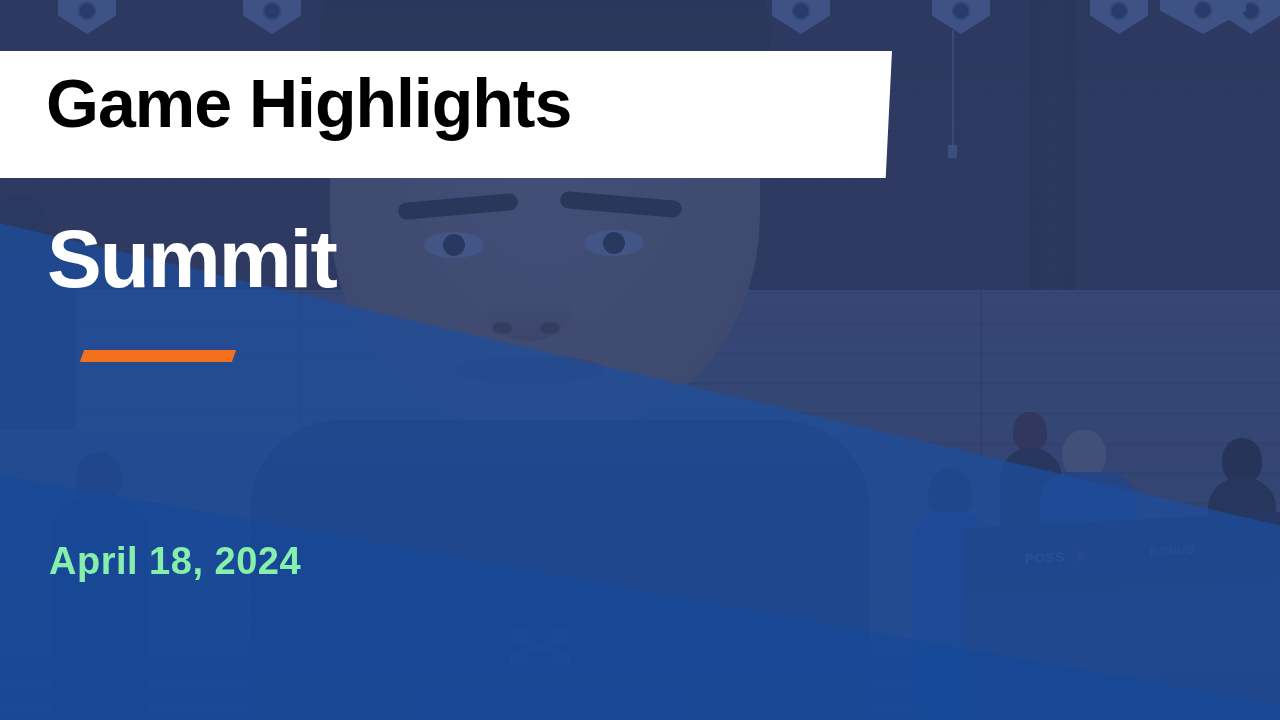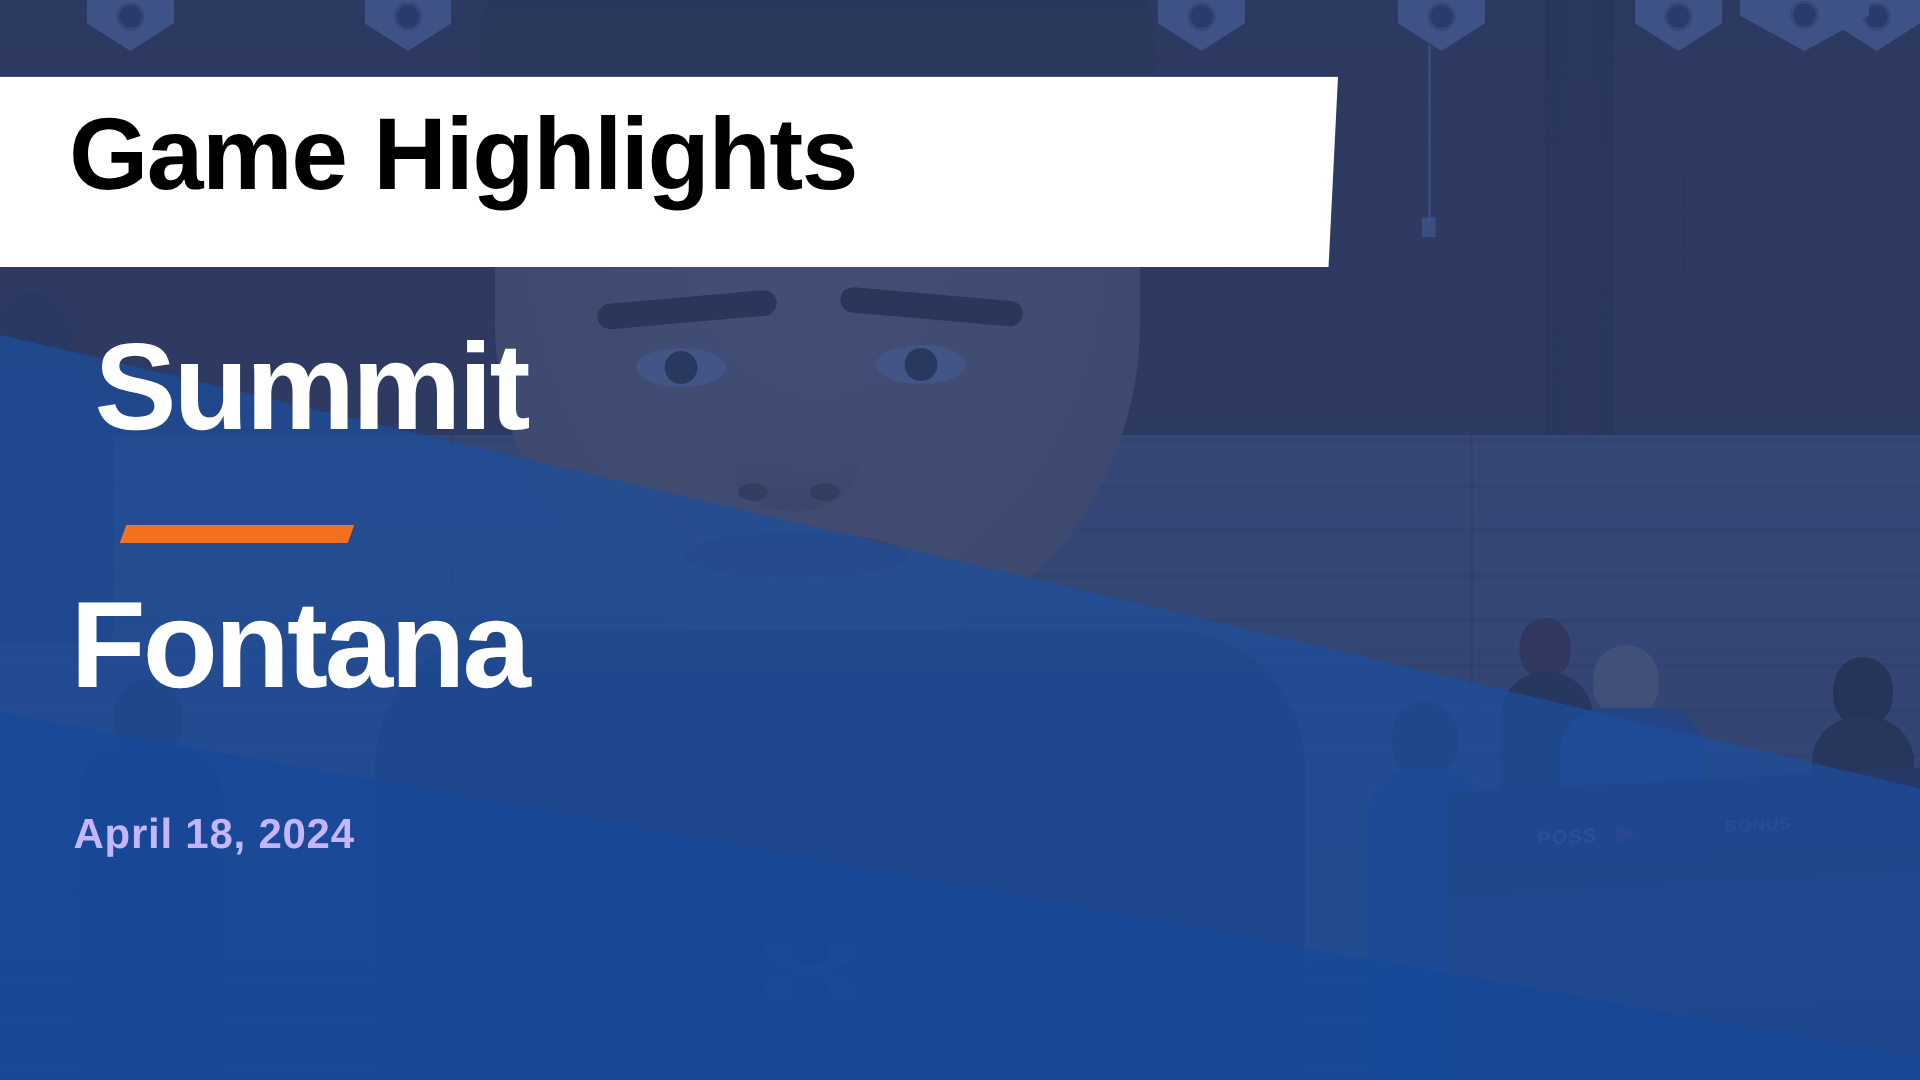--- a/index.html
+++ b/index.html
@@ -180,38 +180,37 @@
     font-weight:bold;color:#000000;
     letter-spacing:-1px;
   }
 
   
   .team-top{
     position:absolute;left:47px;top:218px;
     font-size:82px;line-height:1;
     font-weight:bold;color:#ffffff;
     letter-spacing:-2px;
-    margin-left:16px;
   }
   .divider{
     position:absolute;left:82px;top:350px;
     width:152px;height:12px;
     background:#F4701E;
     transform:skewX(-20deg);
   }
   .team-bottom{
     position:absolute;left:47px;top:390px;
     font-size:82px;line-height:1;
     font-weight:bold;color:#ffffff;
     letter-spacing:-2px;
   }
   .meta{
     position:absolute;left:49px;top:538px;
-    font-size:28px;line-height:1.26;
-    font-weight:bold;color:#c4b5fd;
+    font-size:38px;line-height:1.26;
+    font-weight:bold;color:#86efac;
     letter-spacing:.5px;
   }
   .meta div{white-space:pre;}
 </style>
 </head>
 <body>
 
 <div id="stage">
 
   <div class="photo">
@@ -321,19 +320,18 @@
   <div class="tint-base"></div>
   <div class="tint-flat"></div>
   <div class="wedge"></div>
   <div class="wedge2"></div>
 
   <div class="banner"></div>
   <div class="banner-title">Game Highlights</div>
 
   <div class="team-top">Summit</div>
   <div class="divider"></div>
-  <div class="team-bottom">Fontana</div>
 
   <div class="meta">
     <div>April 18, 2024</div>
   </div>
 
 </div>
 
 </body></html>

